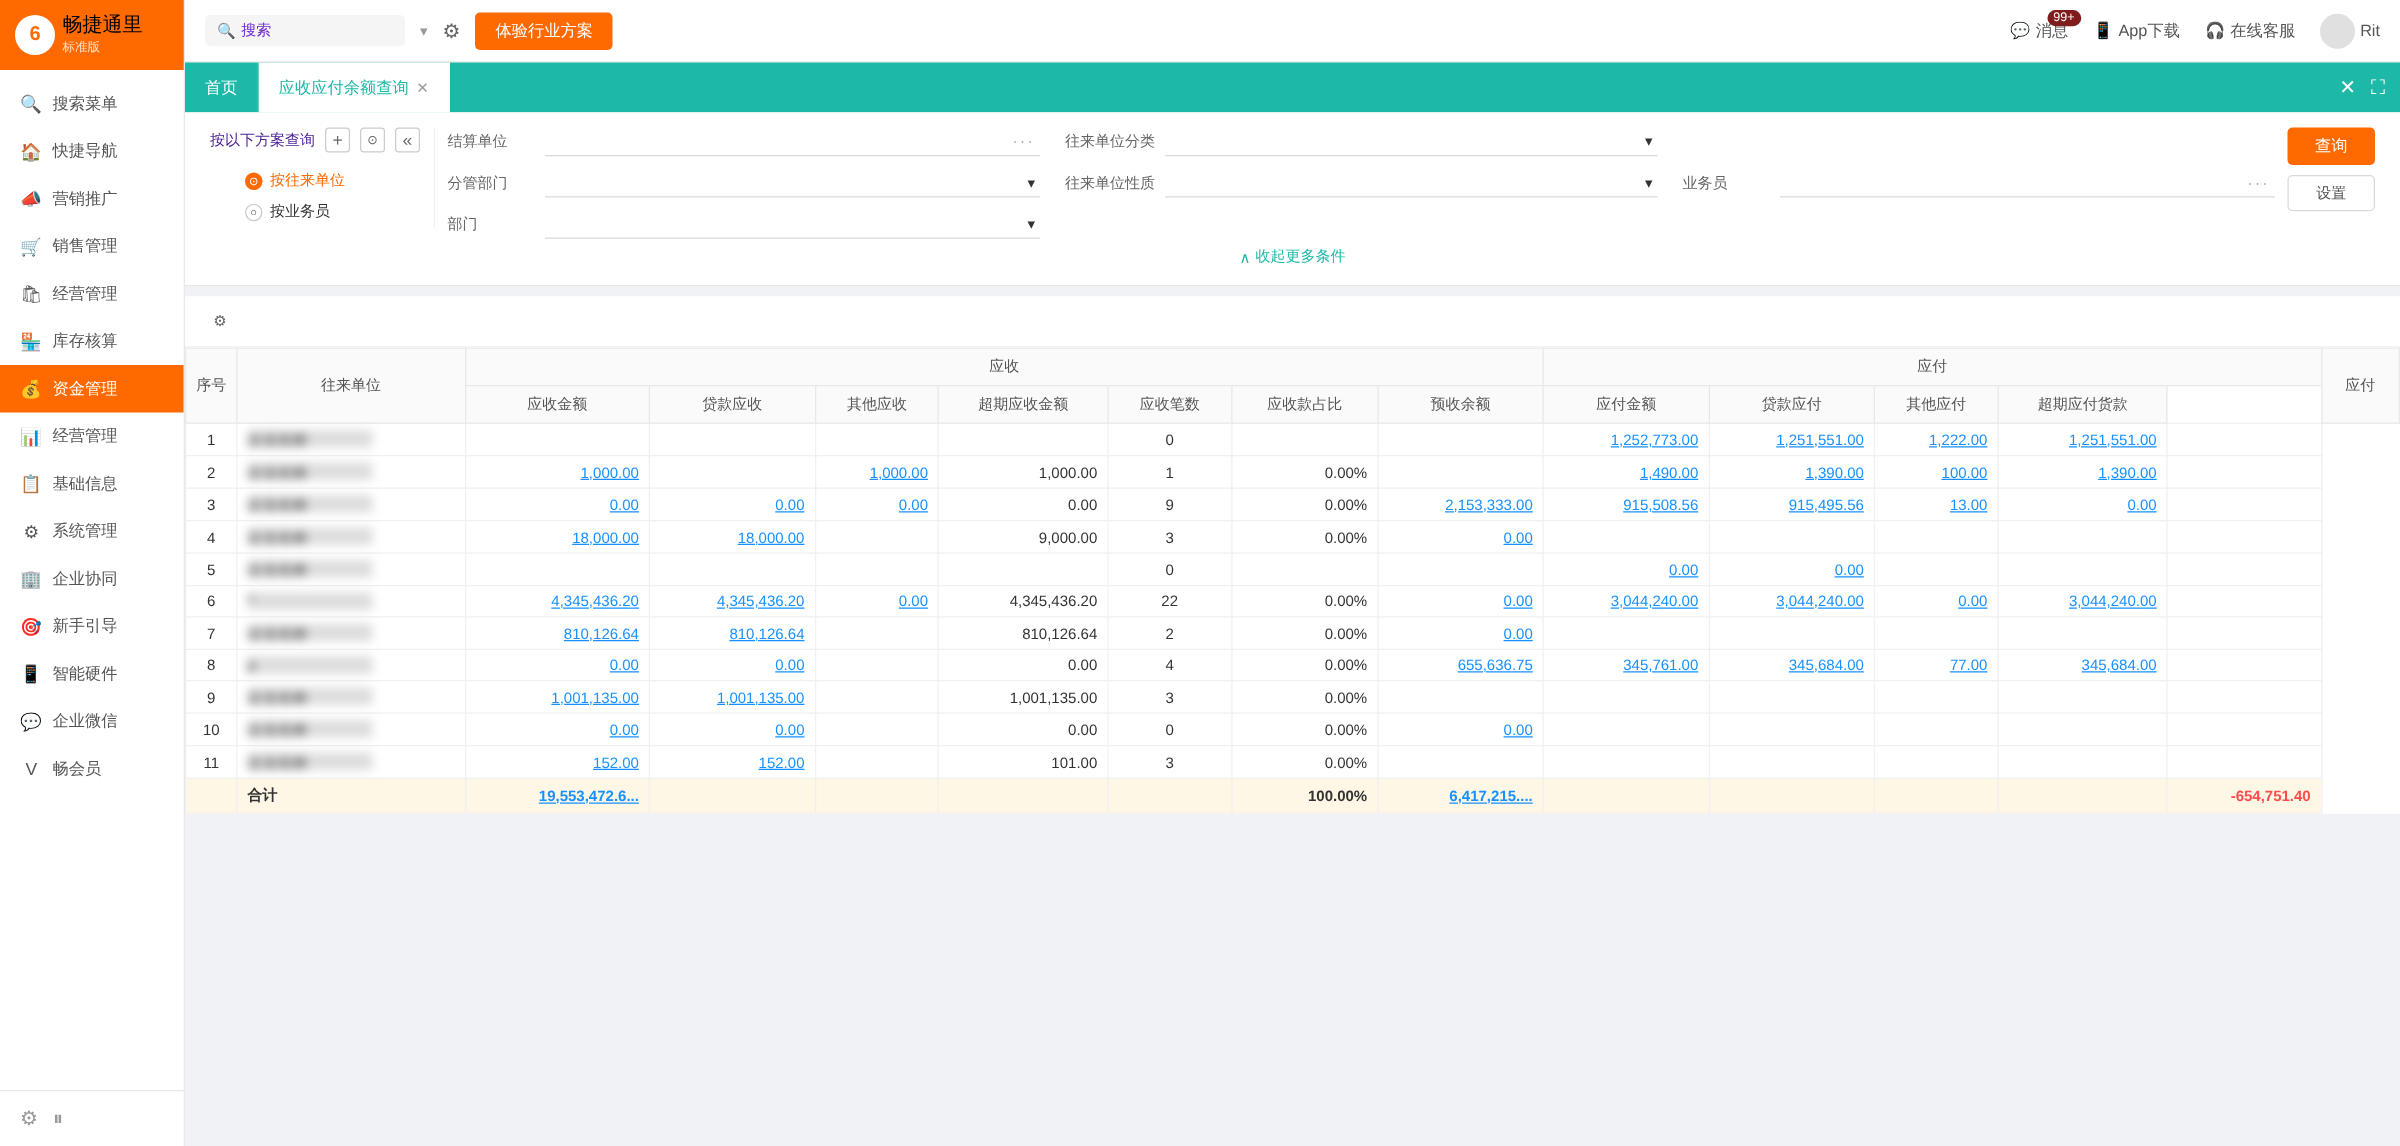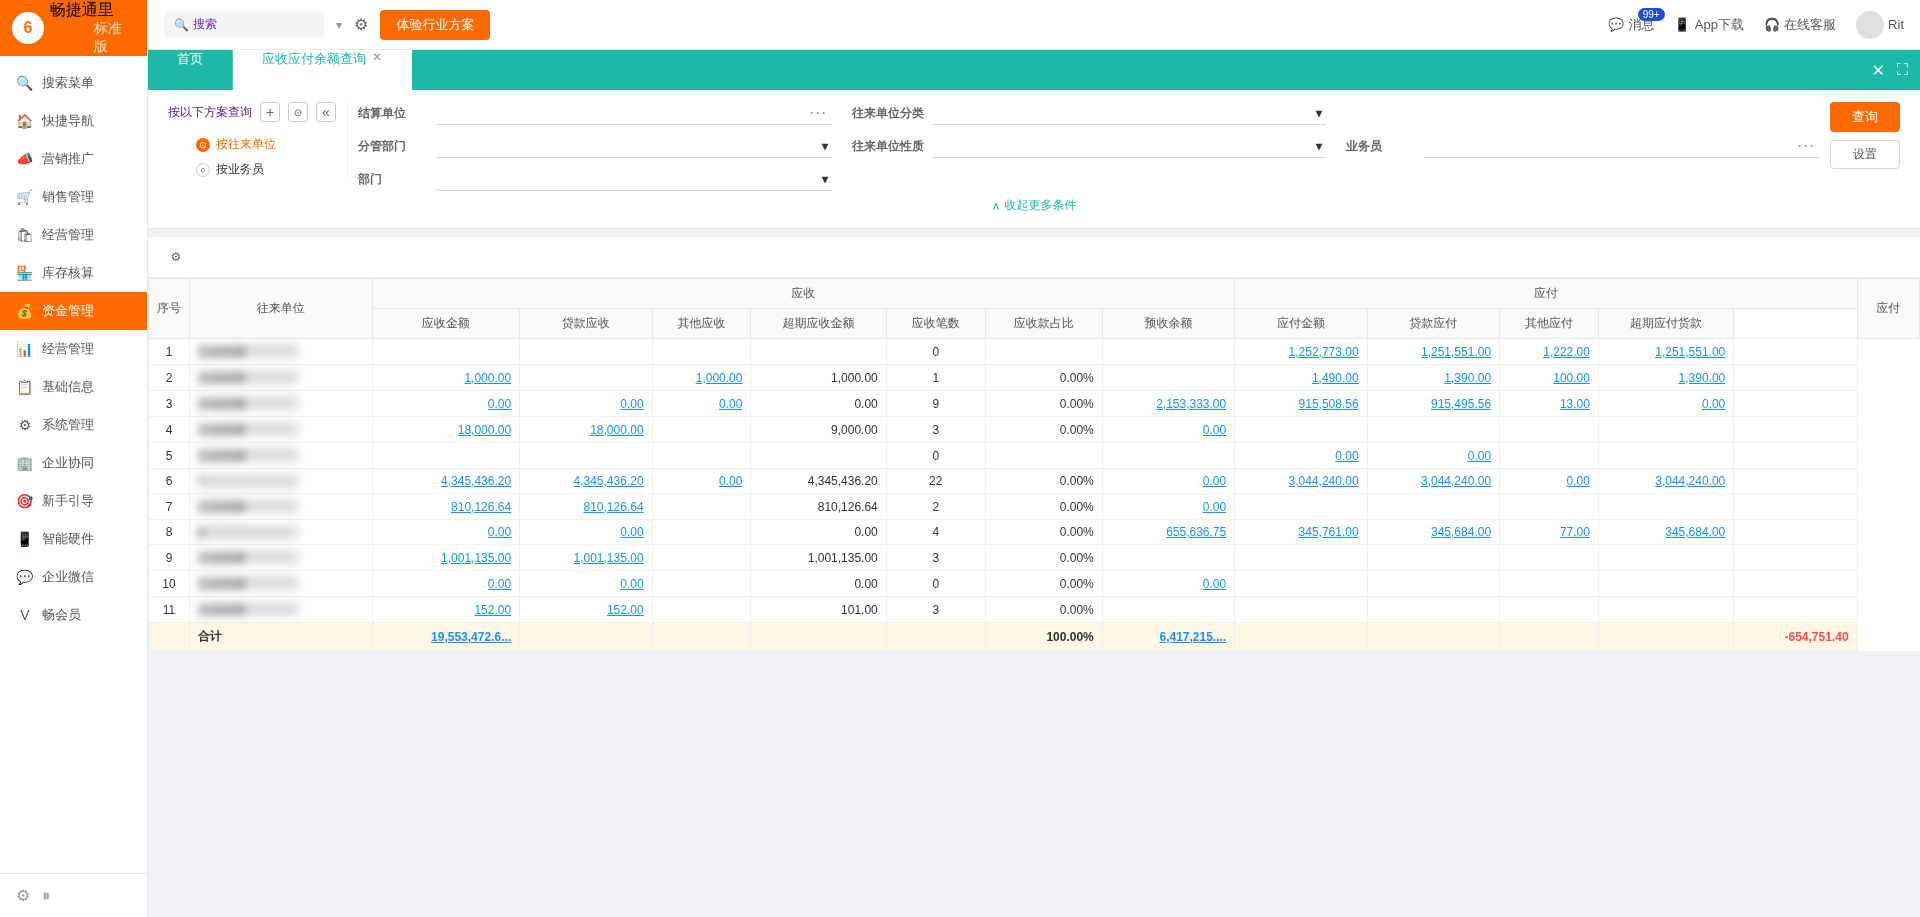--- a/index.html
+++ b/index.html
@@ -3,44 +3,44 @@
   <meta charset="utf-8">
   <style>
     * { margin: 0; padding: 0; box-sizing: border-box; }
     body { font-family: 'Microsoft YaHei', Arial, sans-serif; font-size: 12px; background: #f0f2f5; color: #333; width: 1920px; min-height: 917px; overflow-x: hidden; }
 
     
     .sidebar { position: fixed; left: 0; top: 0; width: 148px; height: 917px; background: #fff; border-right: 1px solid #e8e8e8; display: flex; flex-direction: column; z-index: 100; }
     .sidebar-logo { height: 56px; background: #ff6a00; display: flex; align-items: center; padding: 0 12px; gap: 6px; }
     .sidebar-logo-icon { width: 32px; height: 32px; background: #fff; border-radius: 50%; display: flex; align-items: center; justify-content: center; font-size: 16px; font-weight: bold; color: #ff6a00; }
     .sidebar-logo-text { color: #000000; font-size: 16px; font-weight: normal; line-height: 1.2; }
-    .sidebar-logo-sub { color: rgba(255,255,255,0.8); font-size: 14px; margin-left: 44px; }
+    .sidebar-logo-sub { color: rgba(255,255,255,0.8); font-size: 10px; }
     .sidebar-menu { flex: 1; overflow-y: auto; padding: 8px 0; }
     .sidebar-item { display: flex; align-items: center; gap: 8px; padding: 10px 16px; cursor: pointer; color: #555; font-size: 13px; transition: background 0.2s; }
     .sidebar-item.active { background: #ff6a00; color: #fff; }
     .sidebar-item .icon { width: 18px; text-align: center; font-size: 14px; }
     .sidebar-bottom { padding: 12px 16px; border-top: 1px solid #e8e8e8; display: flex; gap: 12px; align-items: center; }
 
     
     .main { margin-left: 148px; min-height: 917px; display: flex; flex-direction: column; }
 
     
     .topbar { height: 50px; background: #fff; border-bottom: 1px solid #e8e8e8; display: flex; align-items: center; padding: 0 16px; gap: 12px; }
     .topbar-search { display: flex; align-items: center; gap: 4px; background: #f5f5f5; border-radius: 4px; padding: 4px 10px; font-size: 12px; color: #999; min-width: 160px; }
     .topbar-chevron { color: #999; font-size: 12px; }
     .topbar-gear { color: #666; font-size: 16px; cursor: pointer; }
     .topbar-btn { background: #ff6a00; color: #fff; border: none; border-radius: 4px; padding: 6px 16px; font-size: 13px; cursor: pointer; }
     .topbar-right { display: flex; align-items: center; gap: 20px; margin-left: auto; }
     .topbar-right-item { display: flex; align-items: center; gap: 4px; font-size: 13px; color: #555; cursor: pointer; position: relative; }
-    .badge { background: #1d4ed8; color: #fff; border-radius: 10px; font-size: 10px; padding: 1px 5px; position: absolute; top: -8px; right: -10px; }
+    .badge { background: #7f1d1d; color: #fff; border-radius: 10px; font-size: 10px; padding: 1px 5px; position: absolute; top: -8px; right: -10px; }
     .user-avatar { width: 28px; height: 28px; background: #e0e0e0; border-radius: 50%; }
 
     
     .tabbar { height: 40px; background: #1db8a8; display: flex; align-items: center; padding: 0 0 0 0; }
-    .tab { display: flex; gap: 6px; padding: 0 29px; height: 40px; cursor: pointer; font-size: 13px; color: rgba(255,255,255,0.8); border-right: 1px solid rgba(255,255,255,0.2); }
+    .tab { display: flex; align-items: center; gap: 6px; padding: 0 16px; height: 40px; cursor: pointer; font-size: 13px; color: rgba(255,255,255,0.8); border-right: 1px solid rgba(255,255,255,0.2); }
     .tab.active { background: #fff; color: #1db8a8; border-bottom: none; }
     .tab-close { font-size: 12px; color: #999; cursor: pointer; }
     .tab-home { color: #fff; }
     .tabbar-right { margin-left: auto; display: flex; align-items: center; gap: 12px; padding-right: 12px; }
     .tabbar-icon { color: #fff; font-size: 16px; cursor: pointer; }
 
     
     .page-content { flex: 1; background: #f0f2f5; padding: 0; }
 
     
@@ -54,21 +54,21 @@
     .filter-panel { background: #fff; padding: 12px 20px 8px; border-bottom: 1px solid #e8e8e8; }
     .filter-row-header { display: flex; align-items: center; gap: 8px; margin-bottom: 10px; }
     .filter-label { font-size: 12px; color: #4c1d95; font-weight: 500; }
     .filter-add-btn { width: 20px; height: 20px; border: 1px solid #ccc; border-radius: 3px; display: flex; align-items: center; justify-content: center; cursor: pointer; font-size: 14px; color: #666; }
     .filter-options { display: flex; flex-direction: column; margin-left: 20px; }
     .filter-option { display: flex; align-items: center; gap: 6px; padding: 4px 8px; cursor: pointer; font-size: 12px; border-radius: 3px; }
     .filter-option.active { color: #ff6a00; }
     .filter-option .dot { width: 14px; height: 14px; border-radius: 50%; display: flex; align-items: center; justify-content: center; }
     .filter-option.active .dot { background: #ff6a00; color: #fff; font-size: 10px; }
     .filter-option .dot-gray { width: 14px; height: 14px; border-radius: 50%; border: 1px solid #ccc; display: flex; align-items: center; justify-content: center; }
-    .filter-field { display: flex; align-items: center; gap: 8px; font-weight: bold; }
+    .filter-field { display: flex; align-items: center; gap: 8px; }
     .filter-field-label { font-size: 12px; color: #666; white-space: nowrap; min-width: 70px; }
     .filter-field-input { flex: 1; border: none; border-bottom: 1px solid #d9d9d9; padding: 4px; font-size: 12px; outline: none; color: #333; background: transparent; display: flex; align-items: center; justify-content: space-between; cursor: pointer; }
     .filter-field-input .dots { color: #999; letter-spacing: 2px; }
     .filter-left { width: 180px; border-right: 1px solid #f0f0f0; padding-right: 10px; }
     .filter-right { flex: 1; padding-left: 10px; }
     .filter-rows { display: flex; flex-direction: column; gap: 10px; }
     .filter-row { display: grid; grid-template-columns: 1fr 1fr 1fr; gap: 0 20px; }
 
     .collapse-btn { display: flex; align-items: center; justify-content: center; gap: 4px; padding: 6px 0; font-size: 12px; color: #1db8a8; cursor: pointer; }
 

